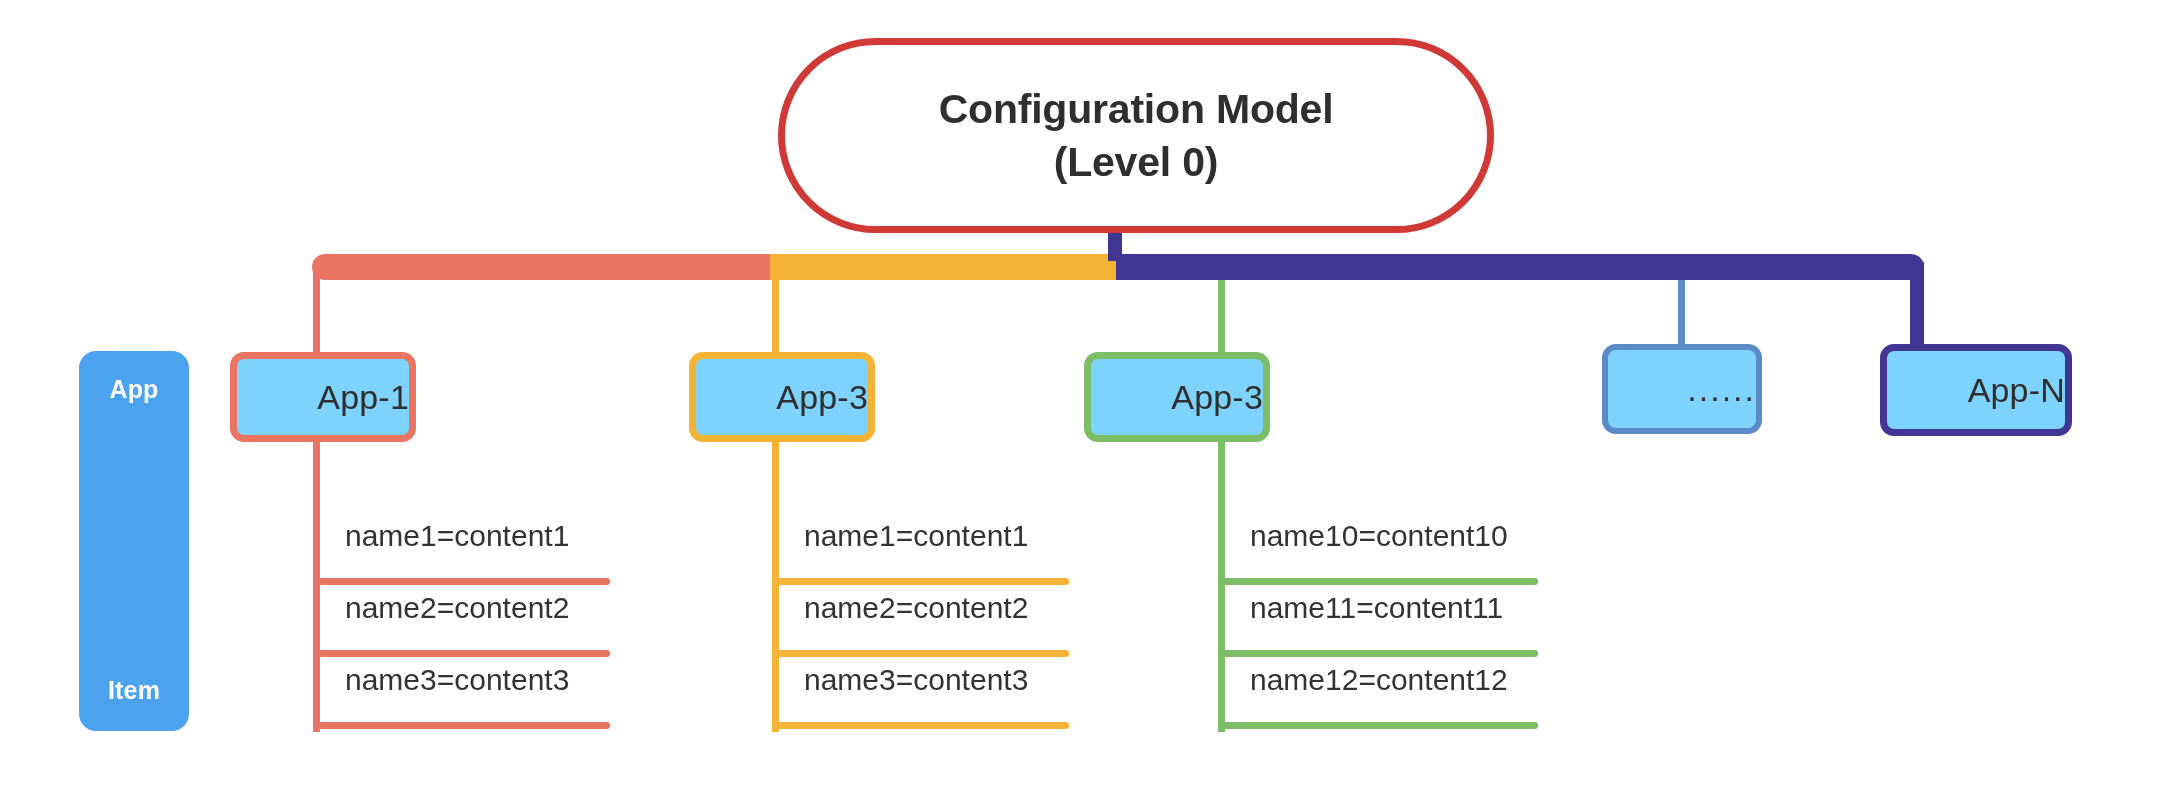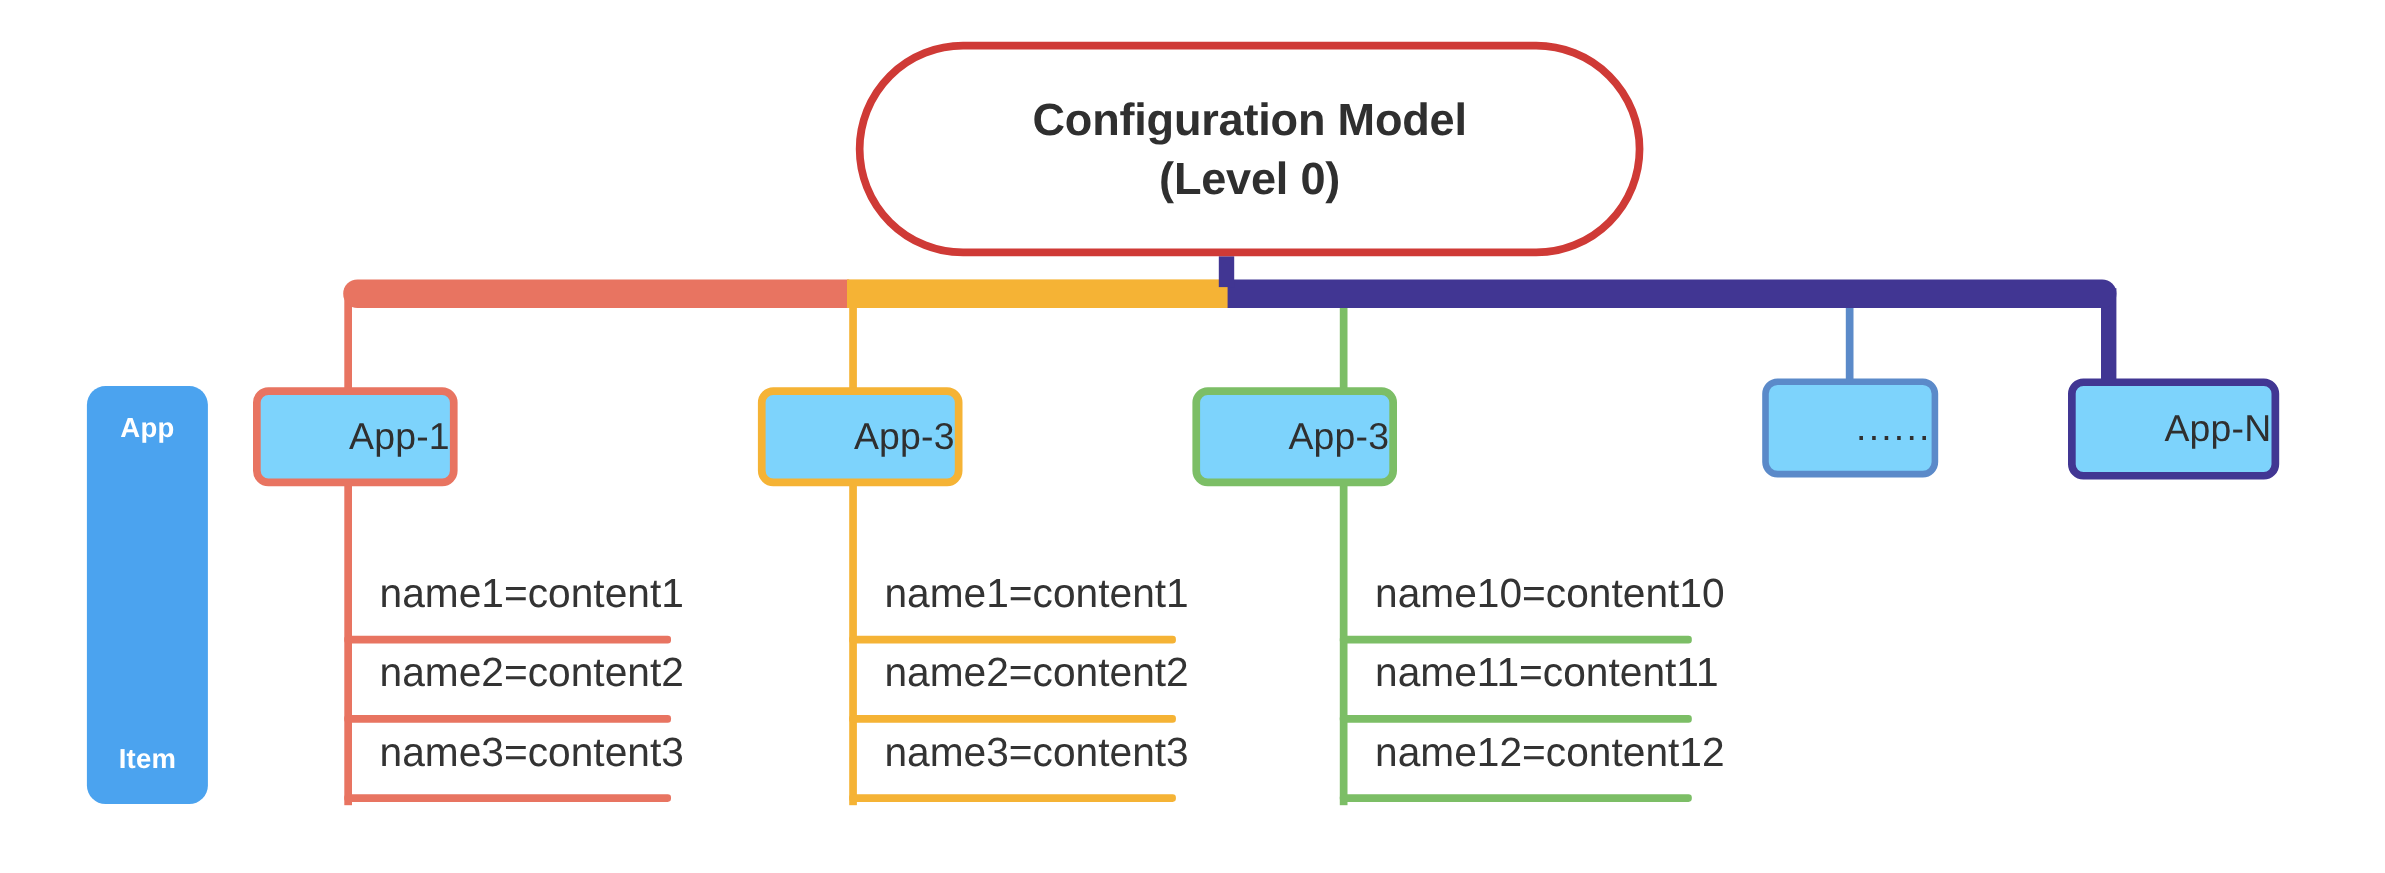--- a/index.html
+++ b/index.html
@@ -107,21 +107,21 @@
   }
   .item-row{
     position:absolute;
     height:72px;
     z-index:2;
   }
   .item-text{
     position:absolute;
     left:32px;
     top:8px;
-    font-size:37px;
+    font-size:30px;
     color:#333333;
     white-space:nowrap;
     line-height:1;
     text-align:right;
   }
   .item-rule{
     position:absolute;
     left:0;
     bottom:0;
     height:7px;

